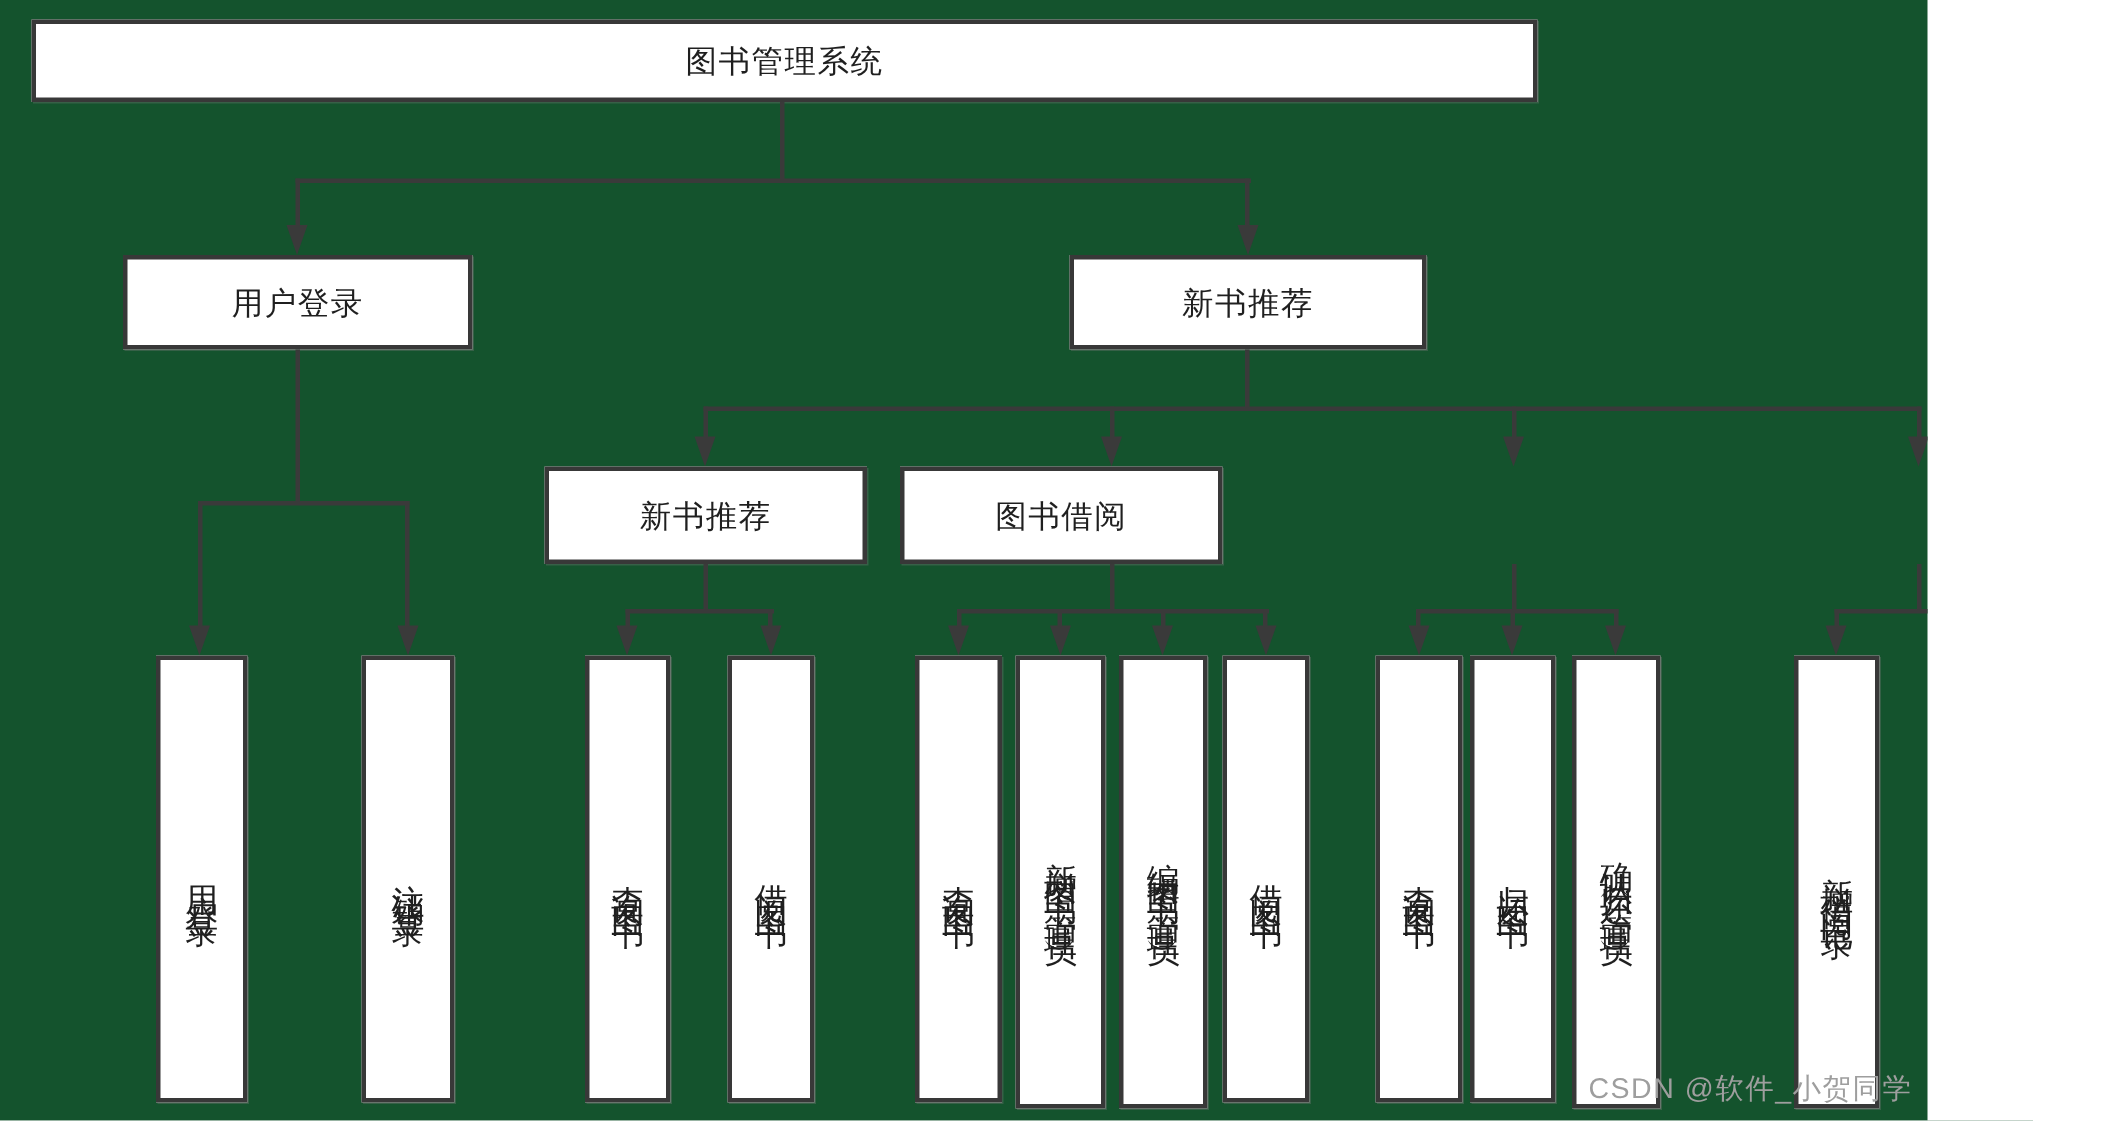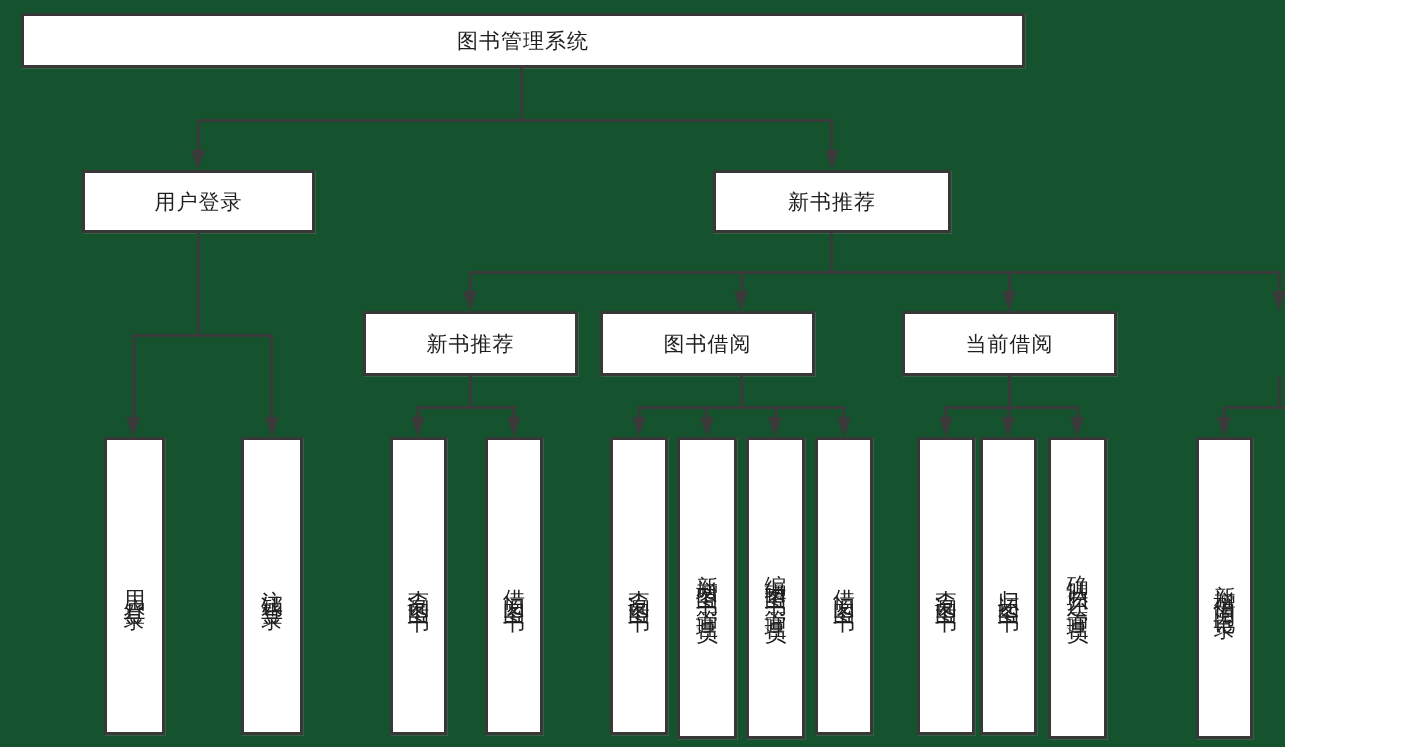--- a/index.html
+++ b/index.html
@@ -100,23 +100,20 @@
   <div class="arr" style="left:734px;top:291px"></div>
   <div class="arr" style="left:1002px;top:291px"></div>
   <div class="arr" style="left:1272px;top:291px"></div>
 
   <div class="box" style="left:363px;top:311px;width:215px;height:65px">
     <span>新书推荐</span>
   </div>
   <div class="box" style="left:600px;top:311px;width:215px;height:65px">
     <span>图书借阅</span>
   </div>
-  <div class="box" style="left:902px;top:311px;width:215px;height:65px">
-    <span>当前借阅</span>
-  </div>
 
   <div class="vl" style="left:469px;top:376px;height:32px"></div>
   <div class="hl" style="left:417px;top:406px;width:99px"></div>
   <div class="vl" style="left:417px;top:406px;height:13px"></div>
   <div class="vl" style="left:512px;top:406px;height:13px"></div>
   <div class="arr" style="left:411px;top:417px"></div>
   <div class="arr" style="left:507px;top:417px"></div>
 
   <div class="vl" style="left:740px;top:376px;height:32px"></div>
   <div class="hl" style="left:638px;top:406px;width:208px"></div>
@@ -182,14 +179,15 @@
     <span class="vtext">确认归还（管理员）</span>
   </div>
 
   <div class="leaf tall" style="left:1196px;width:57px">
     <span class="vtext">新增借阅记录</span>
   </div>
   <div class="leaf tall" style="left:1315px;width:56px">
     <span class="vtext">查询借阅记录</span>
   </div>
 
+  <div class="watermark">CSDN @软件_小贺同学</div>
 
 </div>
 
 </body></html>

